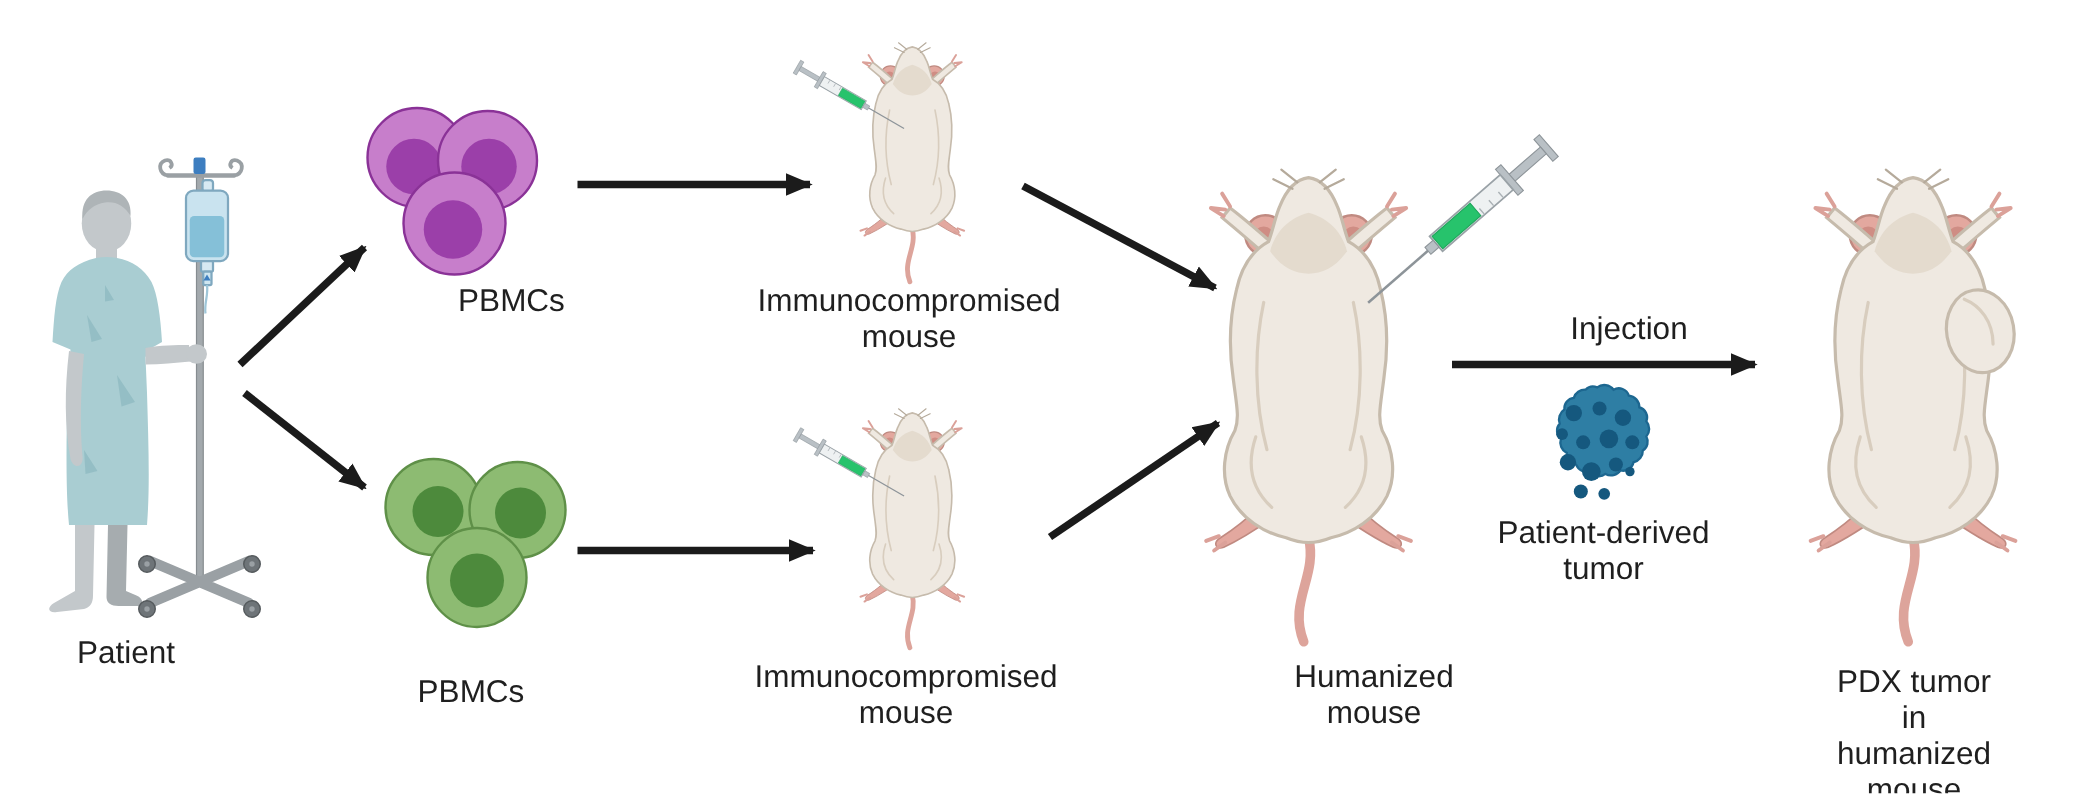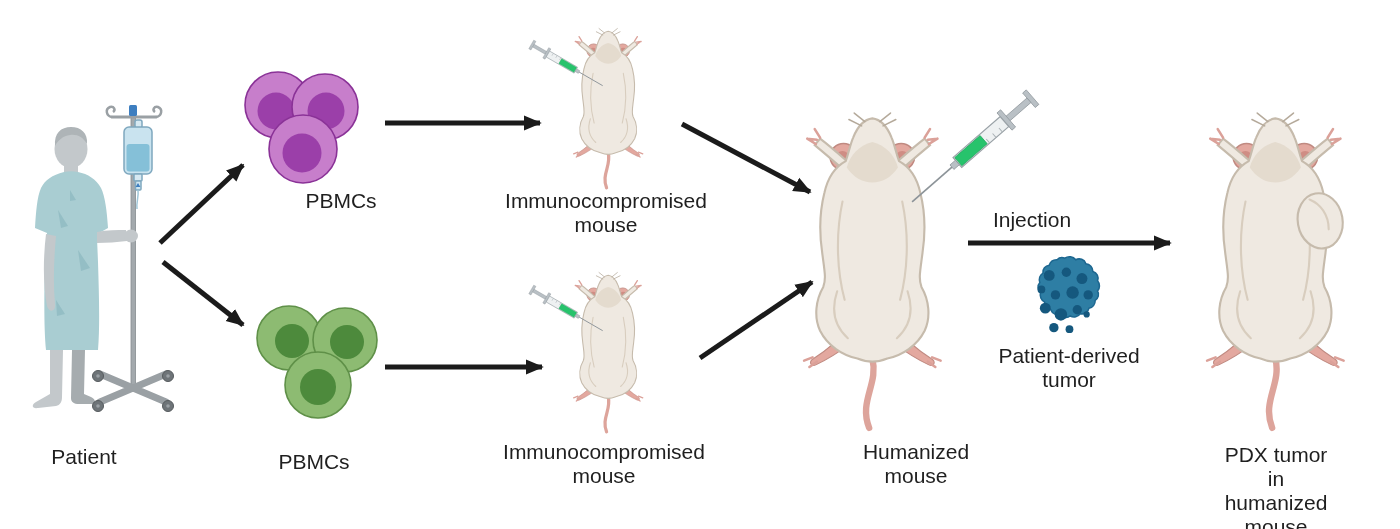--- a/index.html
+++ b/index.html
@@ -206,27 +206,27 @@
 
     <line class="arrow" marker-end="url(#arrowhead)" x1="160" y1="243" x2="243" y2="165" stroke="#1b1b1b"></line>
     <line class="arrow" marker-end="url(#arrowhead)" x1="163" y1="262" x2="243" y2="325" stroke="#1b1b1b"></line>
     <line class="arrow" marker-end="url(#arrowhead)" x1="385" y1="123" x2="540" y2="123" stroke="#1b1b1b"></line>
     <line class="arrow" marker-end="url(#arrowhead)" x1="385" y1="367" x2="542" y2="367" stroke="#1b1b1b"></line>
     <line class="arrow" marker-end="url(#arrowhead)" x1="682" y1="124" x2="810" y2="192" stroke="#1b1b1b"></line>
     <line class="arrow" marker-end="url(#arrowhead)" x1="700" y1="358" x2="812" y2="282" stroke="#1b1b1b"></line>
     <line class="arrow" marker-end="url(#arrowhead)" x1="968" y1="243" x2="1170" y2="243" stroke="#1b1b1b"></line>
   </svg>
 
-  <div class="lbl" style="left:84px;top:445px;">Patient</div>
+  <div class="lbl" style="left:84px;top:424px;">Patient</div>
   <div class="lbl" style="left:301px;top:189px;margin-left:40px;">PBMCs</div>
   <div class="lbl" style="left:314px;top:450px;">PBMCs</div>
   <div class="lbl" style="left:606px;top:189px;">Immunocompromised
 mouse</div>
   <div class="lbl" style="left:604px;top:440px;">Immunocompromised
 mouse</div>
   <div class="lbl" style="left:872px;top:440px;margin-left:44px;">Humanized
 mouse</div>
-  <div class="lbl" style="left:1032px;top:208px;">Injection</div>
+  <div class="lbl" style="left:1086px;top:208px;">Injection</div>
   <div class="lbl" style="left:1069px;top:344px;">Patient-derived
 tumor</div>
   <div class="lbl" style="left:1276px;top:443px;">PDX tumor in
 humanized mouse</div>
 </div>
 
 </body></html>

